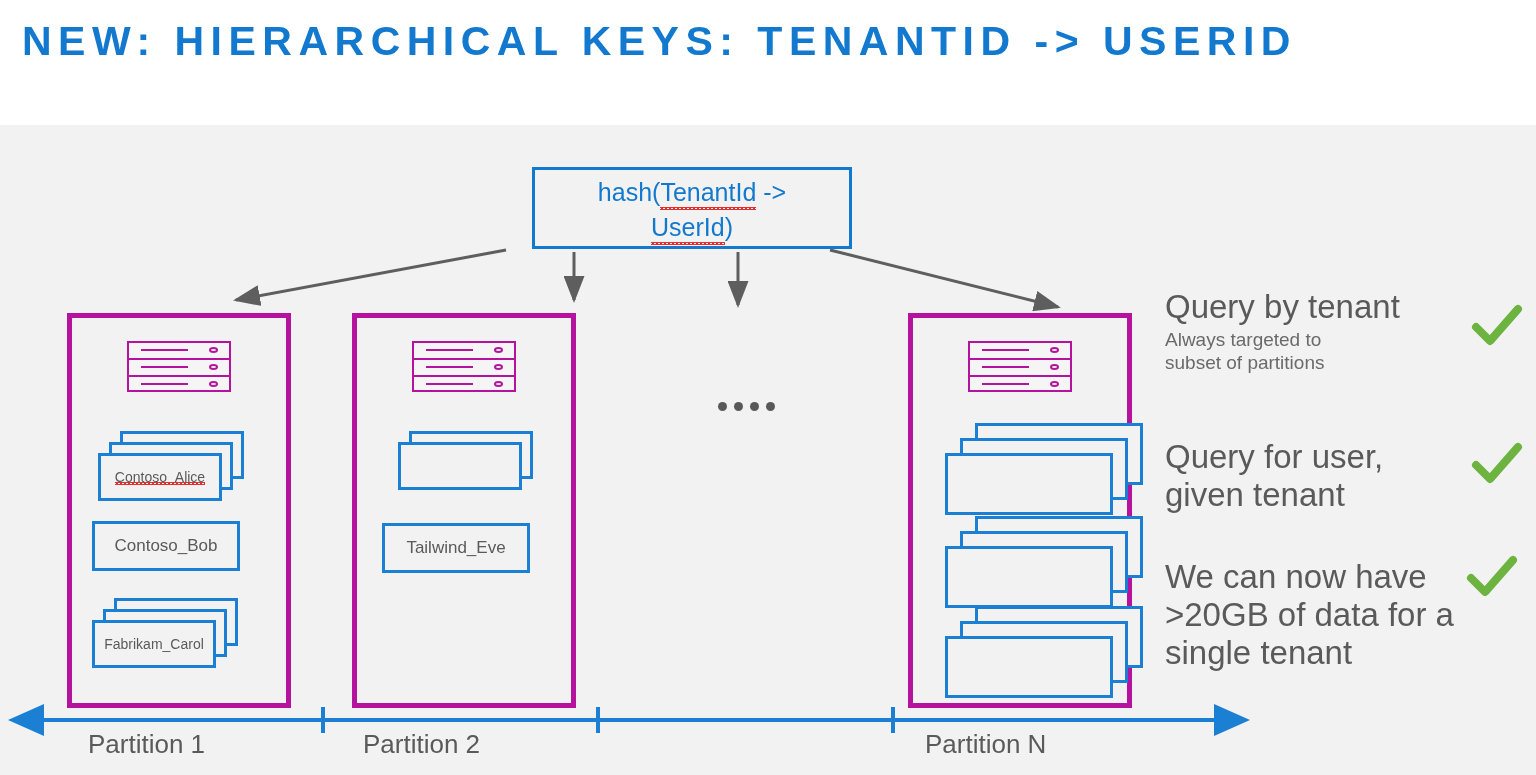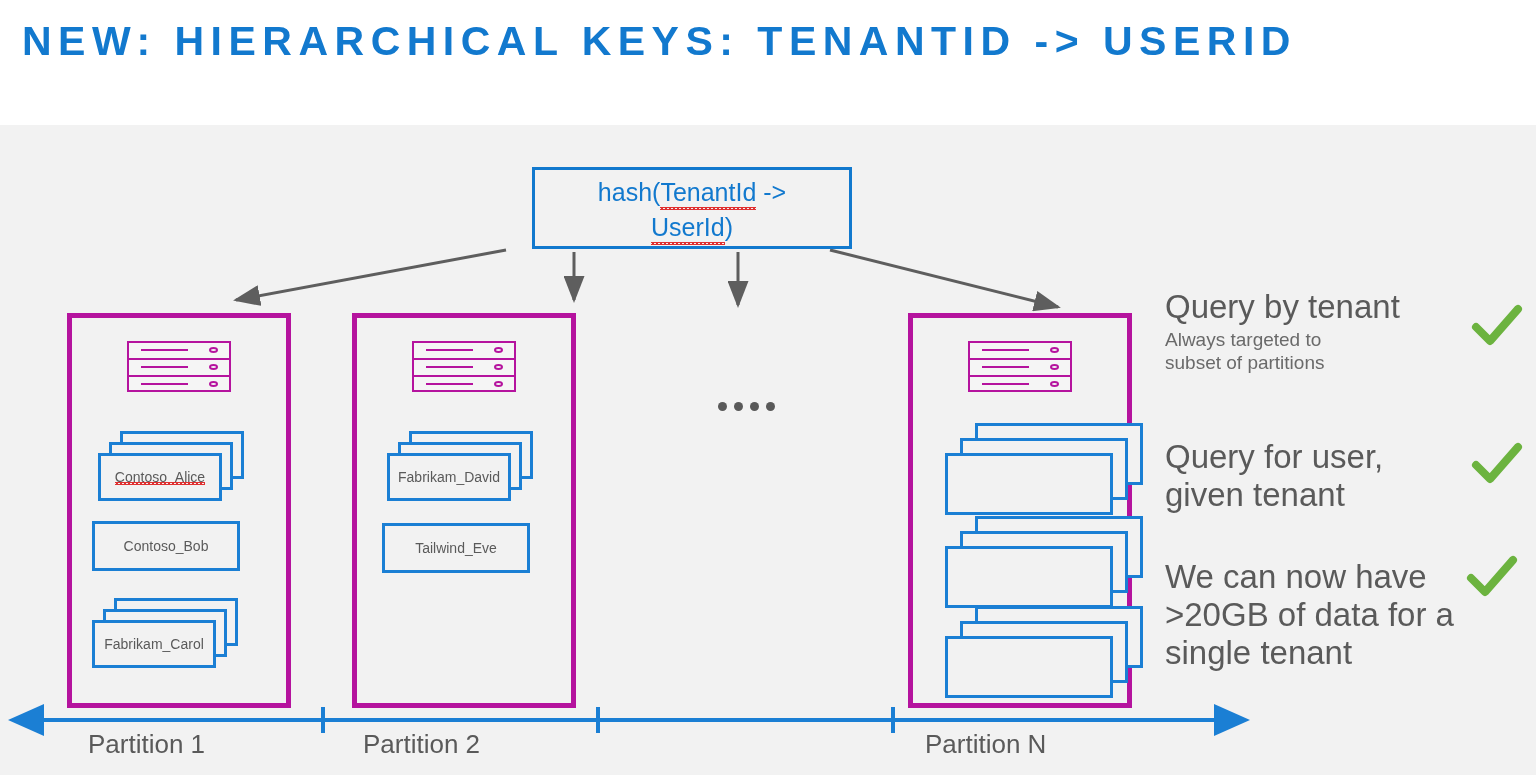--- a/index.html
+++ b/index.html
@@ -158,21 +158,21 @@
                     display: flex; align-items: center; justify-content: center; }
   .doc-card.single { left: 0; top: 0; width: 148px; height: 50px; z-index: 3;
                      display: flex; align-items: center; justify-content: center; }
   .doc-label {
     font-size: 14px;
     color: #5A5A5A;
     font-family: "Liberation Sans", sans-serif;
     white-space: nowrap;
     position: relative;
   }
-  .doc-label.large { font-size: 14px; }
+  .doc-label.large { font-size: 17px; }
 
   
   .doc-card.nbig-back2 { left: 30px; top: 0px;  width: 168px; height: 62px; z-index: 1; }
   .doc-card.nbig-back1 { left: 15px; top: 15px; width: 168px; height: 62px; z-index: 2; }
   .doc-card.nbig-front { left: 0px;  top: 30px; width: 168px; height: 62px; z-index: 3; }
 
   
   #ellipsis-dots {
     position: absolute;
     left: 718px;
@@ -318,23 +318,20 @@
         </div>
       <div class="server-row">
           <span class="bar"></span>
           <span class="led"></span>
         </div>
     </div>
 
     <div class="doc-stack" style="left:30px; top:113px; width:150px; height:72px;">
       <div class="doc-card back2"></div>
       <div class="doc-card back1"></div>
-      <div class="doc-card front">
-        <span class="doc-label">Fabrikam_David</span>
-      </div>
     </div>
 
     <div class="doc-stack" style="left:25px; top:205px; width:150px; height:52px;">
       <div class="doc-card single">
         <span class="doc-label large">Tailwind_Eve</span>
       </div>
     </div>
   </div>
 
   <div class="partition-box" id="partition-n">

